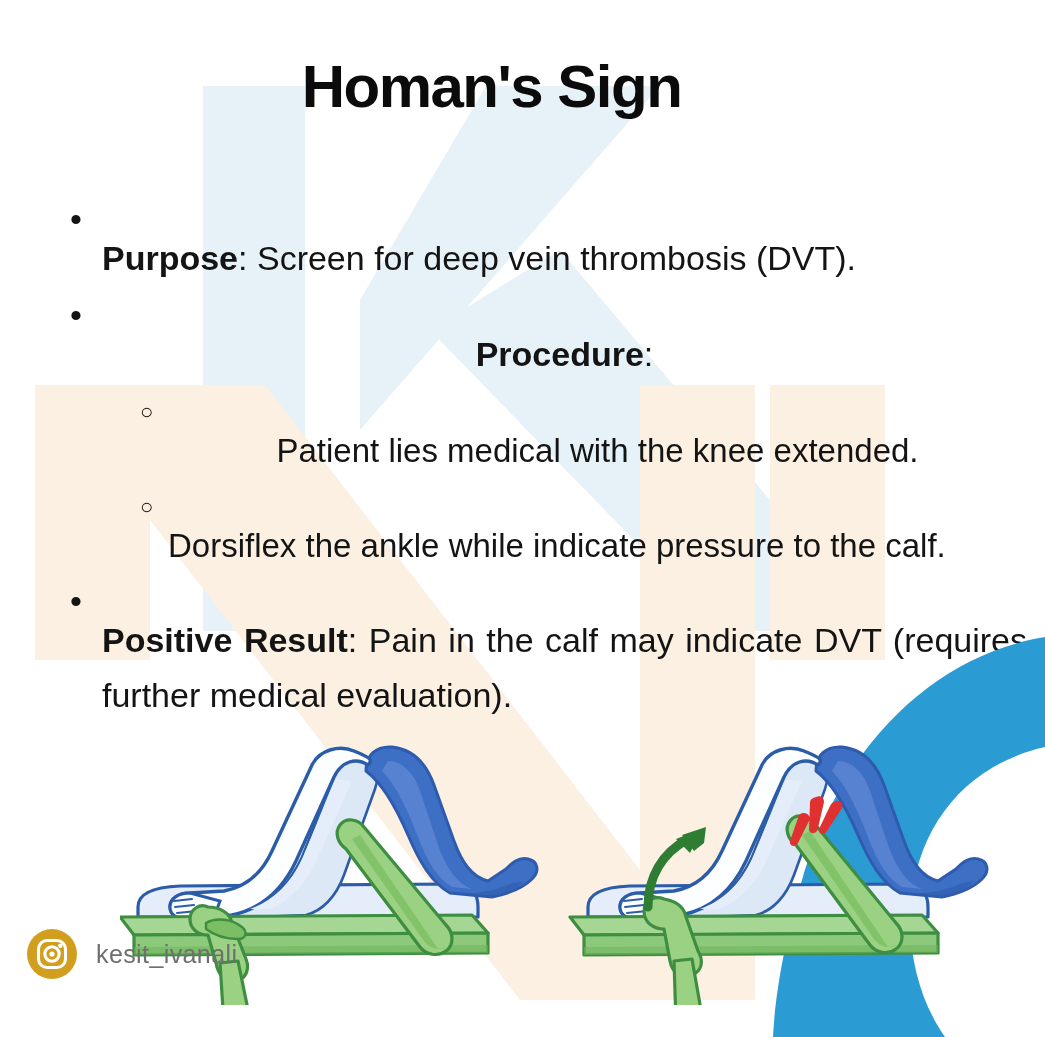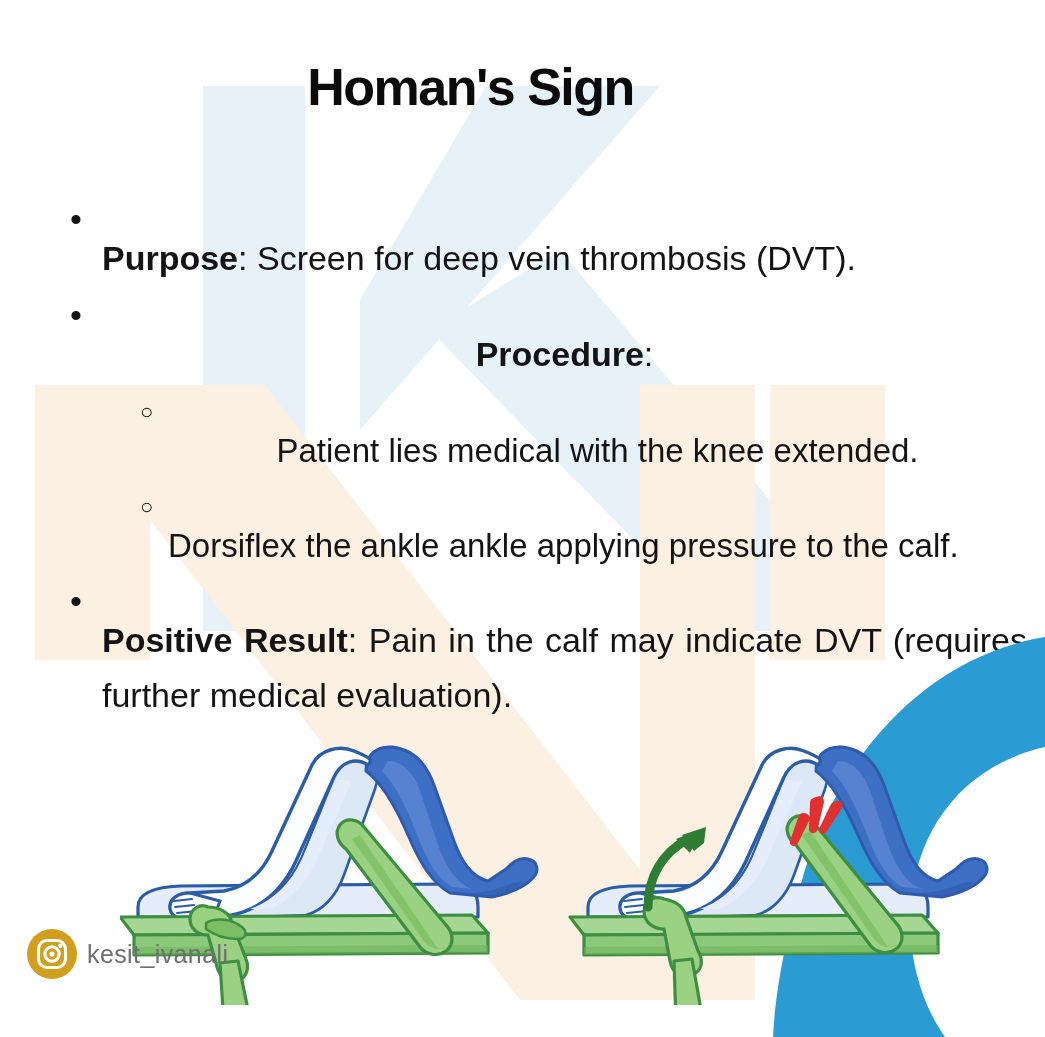--- a/index.html
+++ b/index.html
@@ -27,27 +27,28 @@
   }
   .wm-svg { position: absolute; left: 0; top: 0; }
 
   
   .title {
     position: absolute;
     left: 0;
     top: 44px;
     width: 941px;
     text-align: center;
-    font-size: 52px;
+    font-size: 60px;
     line-height: 86px;
     font-weight: 700;
     letter-spacing: -1.5px;
     color: #0b0b0b;
     font-family: "Liberation Sans", sans-serif;
     white-space: nowrap;
+    padding-left: 21px;
   }
 
   
   .content {
     position: absolute;
     left: 62px;
     top: 192px;
     width: 965px;
     color: #141414;
   }
@@ -117,21 +118,21 @@
     height: 330px;
   }
 
   
   .handle {
     position: absolute;
     left: 26px;
     top: 928px;
     display: flex;
     align-items: center;
-    gap: 9px;
+    gap: 18px;
   }
   .ig-badge {
     width: 52px;
     height: 52px;
     flex: 0 0 auto;
   }
   .handle-text {
     font-size: 25px;
     color: #6f6f6f;
     letter-spacing: 0.4px;
@@ -175,21 +176,21 @@
       <div class="para nojust"><b>Procedure</b><span>:</span></div>
     </div>
 
     <div class="sub-group">
       <div class="bullet-row">
         <div class="marker-lvl2">○</div>
         <div class="para nojust">Patient lies medical with the knee extended.</div>
       </div>
       <div class="bullet-row">
         <div class="marker-lvl2">○</div>
-        <div class="para">Dorsiflex the ankle ankle applying pressure to the calf.</div>
+        <div class="para">Dorsiflex the ankle while indicate pressure to the calf.</div>
       </div>
     </div>
 
     <div class="bullet-row">
       <div class="marker-lvl1">•</div>
       <div class="para"><b>Positive Result</b><span>: </span><span>Pain in the calf may indicate DVT (requires further medical evaluation).</span></div>
     </div>
 
   </div>
 

